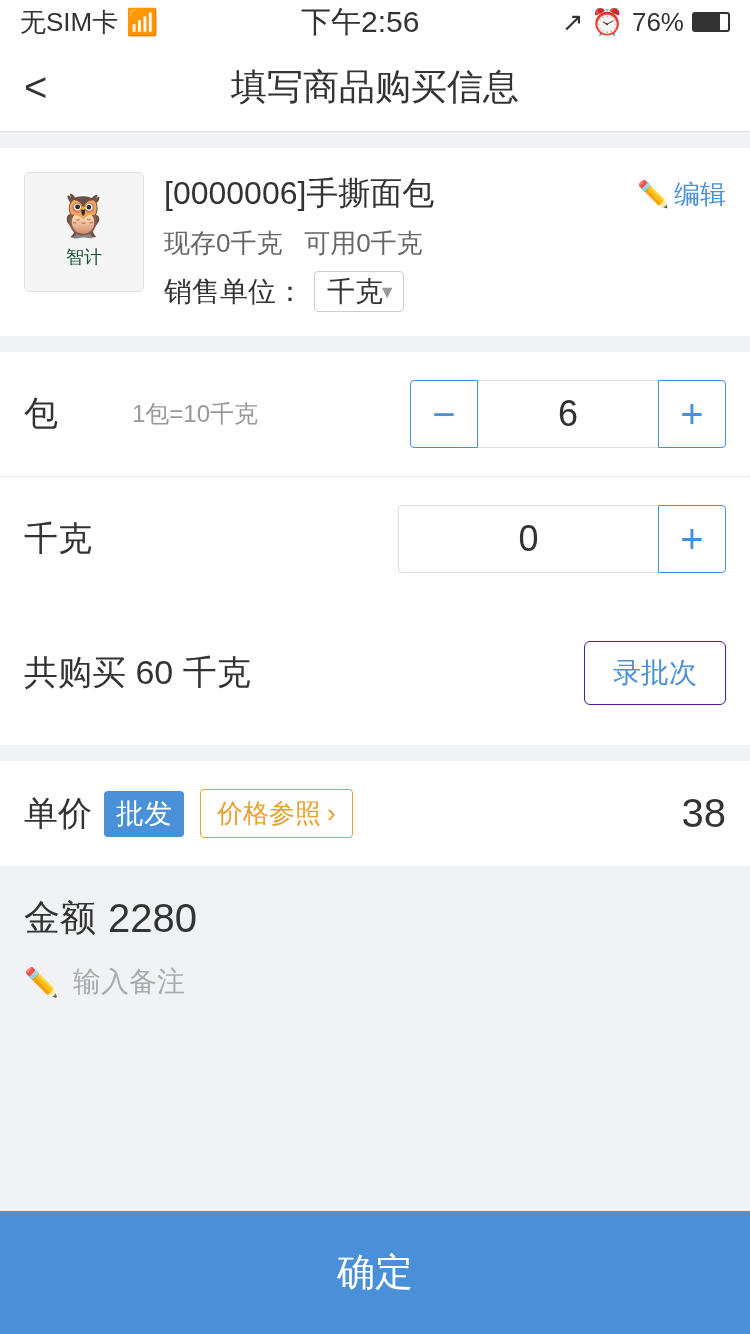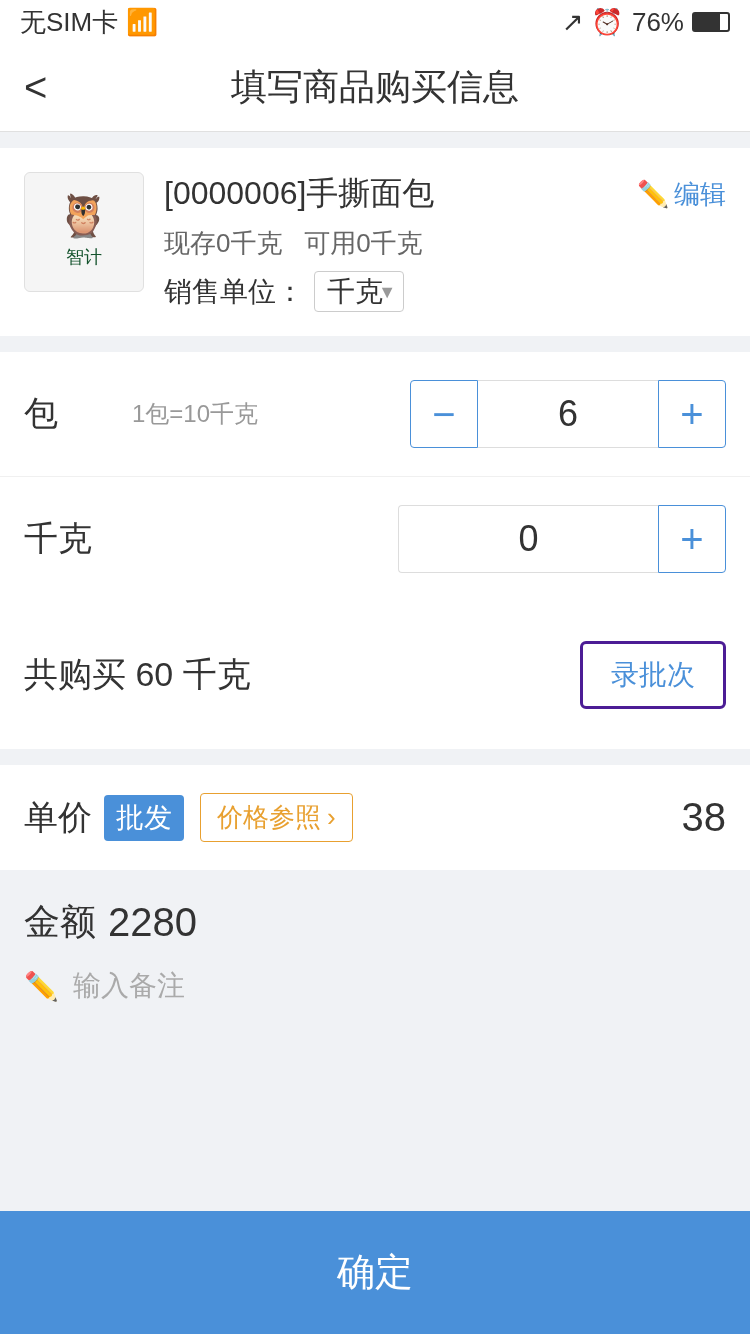--- a/index.html
+++ b/index.html
@@ -219,21 +219,21 @@
       padding: 40px 24px;
       display: flex;
       align-items: center;
       justify-content: space-between;
     }
     .summary-text {
       font-size: 34px;
       color: #333;
     }
     .batch-btn {
-      border: 3px solid #4c1d95;
+      border: 1px solid #4c1d95;
       border-radius: 6px;
       padding: 12px 28px;
       font-size: 28px;
       color: #4a90d9;
       background: #fff;
       cursor: pointer;
     }
 
     
     .price-section {
@@ -327,20 +327,21 @@
     }
   </style>
 </head>
 <body>
 
 <div class="status-bar">
   <div class="status-left">
     <span>无SIM卡</span>
     <span>📶</span>
   </div>
+  <div class="status-center">下午2:56</div>
   <div class="status-right">
     <span>↗</span>
     <span>⏰</span>
     <span>76%</span>
     <span style="display:inline-block;width:38px;height:20px;border:2px solid #333;border-radius:3px;background:linear-gradient(to right,#333 76%,transparent 76%);position:relative;"></span>
   </div>
 </div>
 
 <div class="nav-bar">
   <span class="nav-back">&lt;</span>

